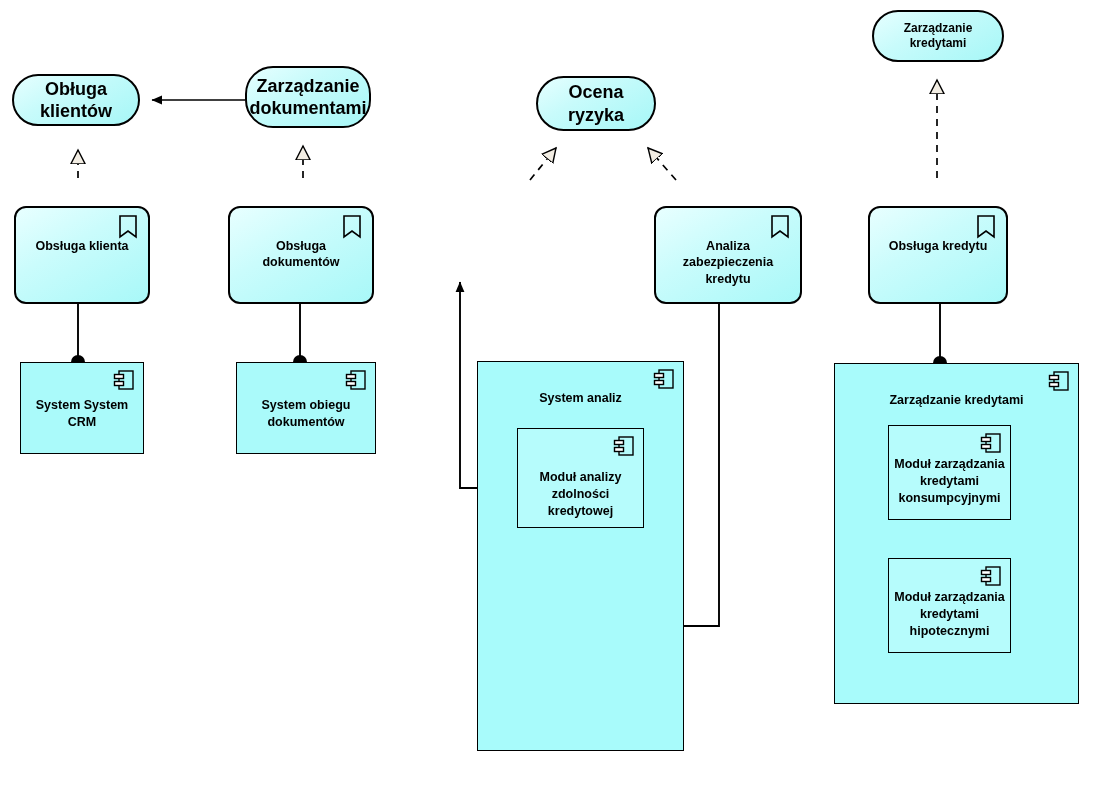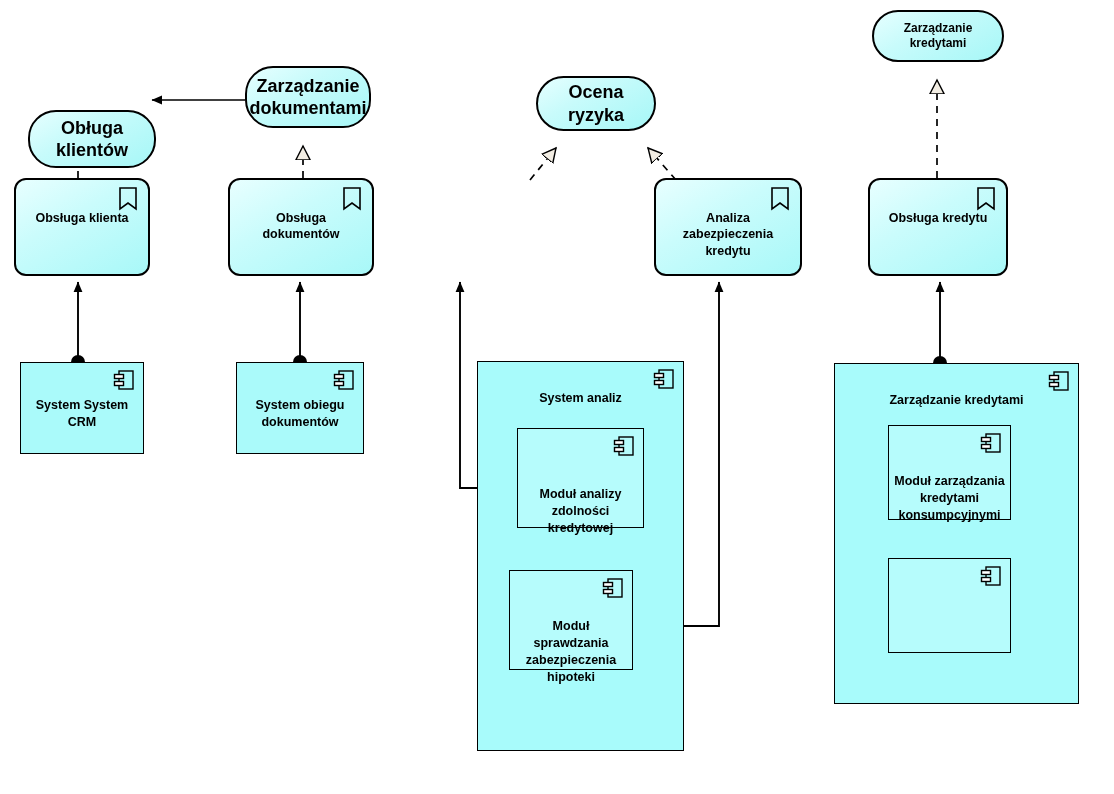--- a/index.html
+++ b/index.html
@@ -51,20 +51,21 @@
     position: absolute;
     box-sizing: border-box;
     border: 2px solid #000000;
     border-radius: 12px;
     background: linear-gradient(150deg, #e8ffff 0%, #cafcfc 40%, #a8f8f8 100%);
     color: #000000;
     font-size: 12.5px;
     font-weight: bold;
     line-height: 1.3;
     text-align: center;
+    margin-top: 28px;
   }
   .service .svc-label {
     position: absolute;
     left: 6px;
     right: 6px;
     top: 30px;
     text-align: center;
   }
   .bookmark-icon {
     position: absolute;
@@ -89,21 +90,21 @@
   .component.container { background: #a8fbfb; }
   .component.nested { background: #b6fcfc; }
   .component .cmp-label {
     position: absolute;
     left: 4px;
     right: 4px;
     text-align: center;
   }
   .component.leaf .cmp-label { top: 34px; }
   .component.container > .cmp-label { top: 28px; }
-  .component.nested .cmp-label { top: 40px; margin-top: 17px; }
+  .component.nested .cmp-label { top: 40px; }
   .cmp-icon {
     position: absolute;
     right: 8px;
     top: 6px;
     width: 22px;
     height: 22px;
   }
 </style>
 </head>
 <body>
@@ -163,21 +164,21 @@
       <path d="M633,626 L719,626 L719,282" fill="none" stroke="#000000" stroke-width="1.9" marker-end="url(#solidArrow)"></path>
       <circle cx="633" cy="626" r="7" fill="#000000"></circle>
     </g>
 
     <g>
       <line x1="940" y1="363" x2="940" y2="282" stroke="#000000" stroke-width="1.9" marker-end="url(#solidArrow)"></line>
       <circle cx="940" cy="363" r="7" fill="#000000"></circle>
     </g>
   </svg>
 
-  <div class="iface" style="left:28px;  top:74px;  width:128px; height:58px;margin-top:36px;">Obługa klientów</div>
+  <div class="iface" style="left:12px;  top:74px;  width:128px; height:52px;">Obługa klientów</div>
 
   <div class="iface" style="left:245px; top:66px;  width:126px; height:62px;">Zarządzanie dokumentami</div>
 
   <div class="iface" style="left:536px; top:76px;  width:120px; height:55px;">Ocena ryzyka</div>
 
   <div class="iface tight" style="left:872px; top:10px; width:132px; height:52px;">Zarządzanie kredytami</div>
 
   <div class="service" style="left:14px; top:178px; width:136px; height:98px;">
     <svg class="bookmark-icon" viewBox="0 0 20 24">
       <path d="M2,1 L18,1 L18,22 L10,16 L2,22 Z" fill="none" stroke="#000000" stroke-width="1.6"></path>
@@ -209,21 +210,21 @@
 
   <div class="component leaf" style="left:20px; top:362px; width:124px; height:92px;">
     <svg class="cmp-icon" viewBox="0 0 22 22">
       <rect x="6" y="2" width="14" height="18" fill="none" stroke="#000000" stroke-width="1.4"></rect>
       <rect x="1.5" y="5.5" width="9" height="4" fill="#ffffff" stroke="#000000" stroke-width="1.4"></rect>
       <rect x="1.5" y="12.5" width="9" height="4" fill="#ffffff" stroke="#000000" stroke-width="1.4"></rect>
     </svg>
     <div class="cmp-label">System System CRM</div>
   </div>
 
-  <div class="component leaf" style="left:236px; top:362px; width:128px; height:92px;">
+  <div class="component leaf" style="left:236px; top:362px; width:140px; height:92px;">
     <svg class="cmp-icon" viewBox="0 0 22 22">
       <rect x="6" y="2" width="14" height="18" fill="none" stroke="#000000" stroke-width="1.4"></rect>
       <rect x="1.5" y="5.5" width="9" height="4" fill="#ffffff" stroke="#000000" stroke-width="1.4"></rect>
       <rect x="1.5" y="12.5" width="9" height="4" fill="#ffffff" stroke="#000000" stroke-width="1.4"></rect>
     </svg>
     <div class="cmp-label">System obiegu dokumentów</div>
   </div>
 
   <div class="component container" style="left:477px; top:361px; width:207px; height:390px;">
     <svg class="cmp-icon" viewBox="0 0 22 22">
@@ -236,28 +237,20 @@
 
   <div class="component nested" style="left:517px; top:428px; width:127px; height:100px;padding-left:24px;">
     <svg class="cmp-icon" viewBox="0 0 22 22">
       <rect x="6" y="2" width="14" height="18" fill="none" stroke="#000000" stroke-width="1.4"></rect>
       <rect x="1.5" y="5.5" width="9" height="4" fill="#ffffff" stroke="#000000" stroke-width="1.4"></rect>
       <rect x="1.5" y="12.5" width="9" height="4" fill="#ffffff" stroke="#000000" stroke-width="1.4"></rect>
     </svg>
     <div class="cmp-label">Moduł analizy zdolności kredytowej</div>
   </div>
 
-  <div class="component nested" style="left:509px; top:570px; width:124px; height:100px;">
-    <svg class="cmp-icon" viewBox="0 0 22 22">
-      <rect x="6" y="2" width="14" height="18" fill="none" stroke="#000000" stroke-width="1.4"></rect>
-      <rect x="1.5" y="5.5" width="9" height="4" fill="#ffffff" stroke="#000000" stroke-width="1.4"></rect>
-      <rect x="1.5" y="12.5" width="9" height="4" fill="#ffffff" stroke="#000000" stroke-width="1.4"></rect>
-    </svg>
-    <div class="cmp-label" style="top:30px;">Moduł sprawdzania zabezpieczenia hipoteki</div>
-  </div>
 
   <div class="component container" style="left:834px; top:363px; width:245px; height:341px;">
     <svg class="cmp-icon" viewBox="0 0 22 22">
       <rect x="6" y="2" width="14" height="18" fill="none" stroke="#000000" stroke-width="1.4"></rect>
       <rect x="1.5" y="5.5" width="9" height="4" fill="#ffffff" stroke="#000000" stroke-width="1.4"></rect>
       <rect x="1.5" y="12.5" width="9" height="4" fill="#ffffff" stroke="#000000" stroke-width="1.4"></rect>
     </svg>
     <div class="cmp-label">Zarządzanie kredytami</div>
   </div>
 
@@ -269,15 +262,16 @@
     </svg>
     <div class="cmp-label" style="top:30px;">Moduł zarządzania kredytami konsumpcyjnymi</div>
   </div>
 
   <div class="component nested" style="left:888px; top:558px; width:123px; height:95px;">
     <svg class="cmp-icon" viewBox="0 0 22 22">
       <rect x="6" y="2" width="14" height="18" fill="none" stroke="#000000" stroke-width="1.4"></rect>
       <rect x="1.5" y="5.5" width="9" height="4" fill="#ffffff" stroke="#000000" stroke-width="1.4"></rect>
       <rect x="1.5" y="12.5" width="9" height="4" fill="#ffffff" stroke="#000000" stroke-width="1.4"></rect>
     </svg>
+    <div class="cmp-label" style="top:30px;">Moduł zarządzania kredytami hipotecznymi</div>
   </div>
 
 </div>
 
 </body></html>

